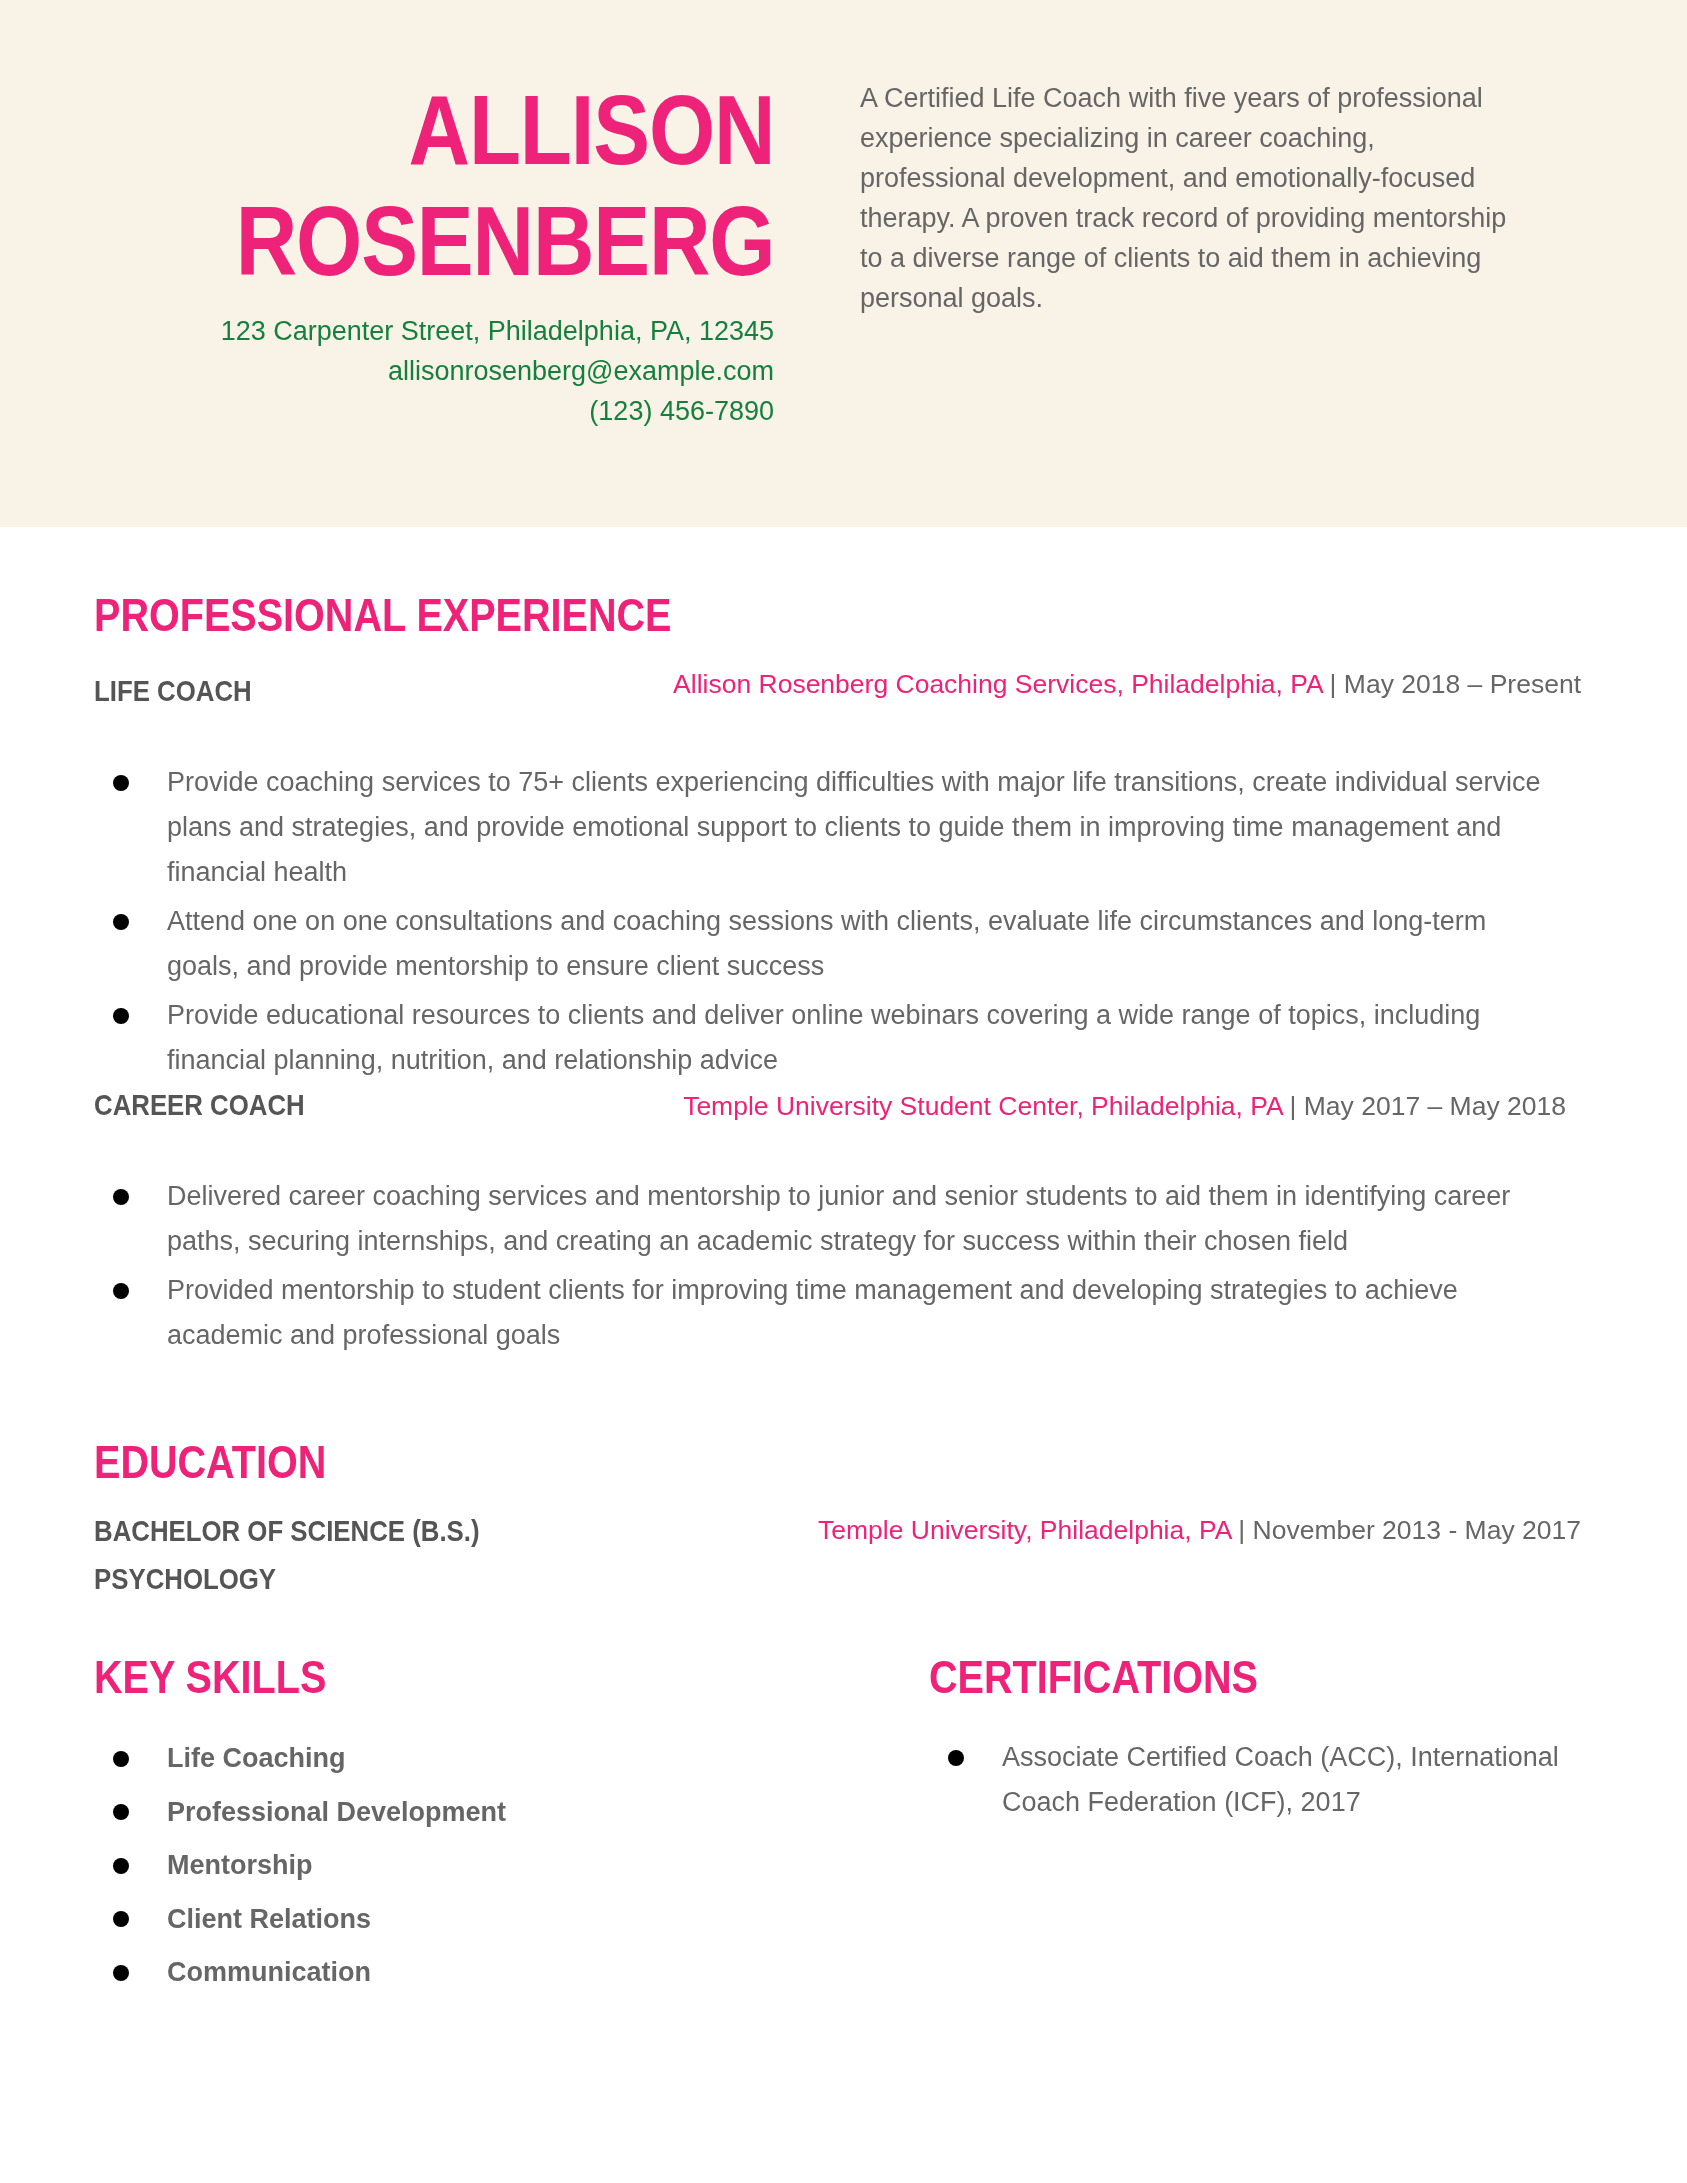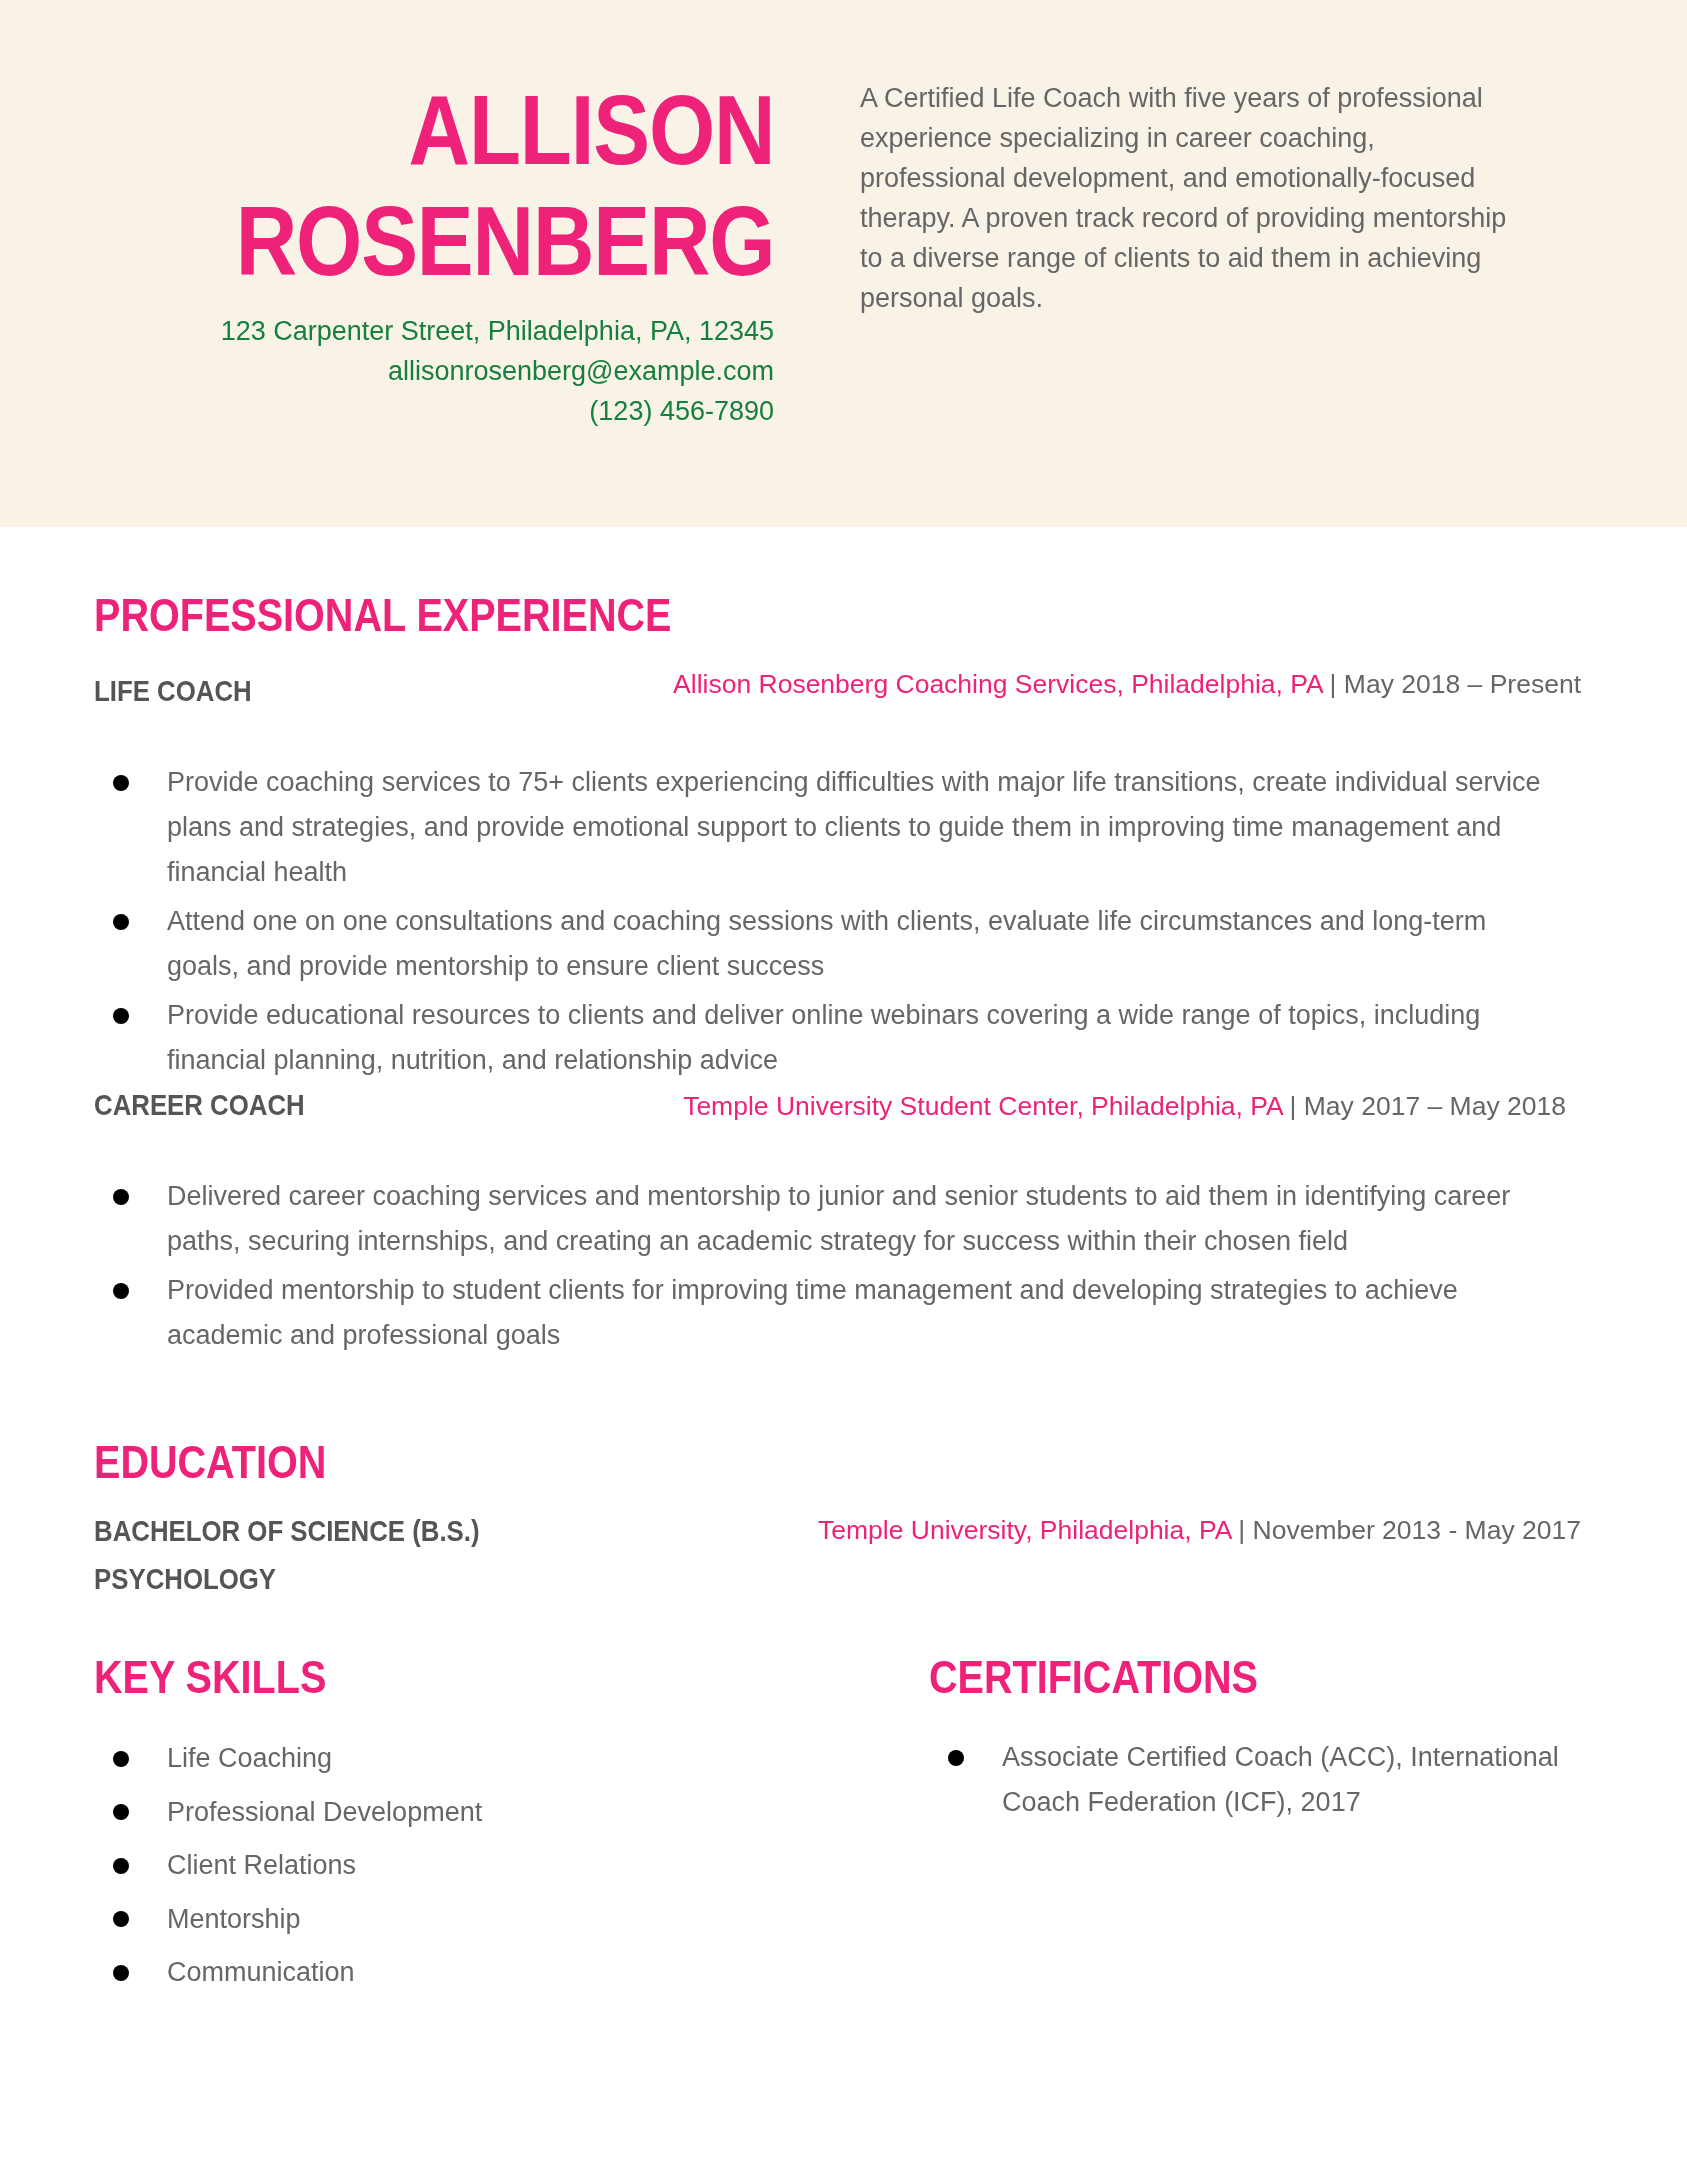--- a/index.html
+++ b/index.html
@@ -64,25 +64,25 @@
 </ul>
 
 <h2 class="section-title" style="left:94px; top:1436px;">EDUCATION</h2>
 <div class="job-title" style="top:1512px;">BACHELOR OF SCIENCE (B.S.)</div>
 <div class="job-title" style="top:1560px;">PSYCHOLOGY</div>
 <div class="job-meta" style="top:1512px;">
   <span class="org">Temple University, Philadelphia, PA</span><span> | November 2013 - May 2017</span>
 </div>
 
 <h2 class="section-title" style="left:94px; top:1651px;">KEY SKILLS</h2>
-<ul class="bullets skills" style="left:94px; top:1724px; width:662px;">
+<ul class="bullets skills" style="left:94px; top:1724px; width:662px;font-weight:bold;">
   <li>Life Coaching</li>
   <li>Professional Development</li>
+  <li>Mentorship</li>
   <li>Client Relations</li>
-  <li>Mentorship</li>
   <li>Communication</li>
 </ul>
 
 <h2 class="section-title" style="left:929px; top:1651px;">CERTIFICATIONS</h2>
 <ul class="bullets" style="left:929px; top:1723px; width:642px;">
   <li>Associate Certified Coach (ACC), International Coach Federation (ICF), 2017</li>
 </ul>
 
 
 </body></html>

